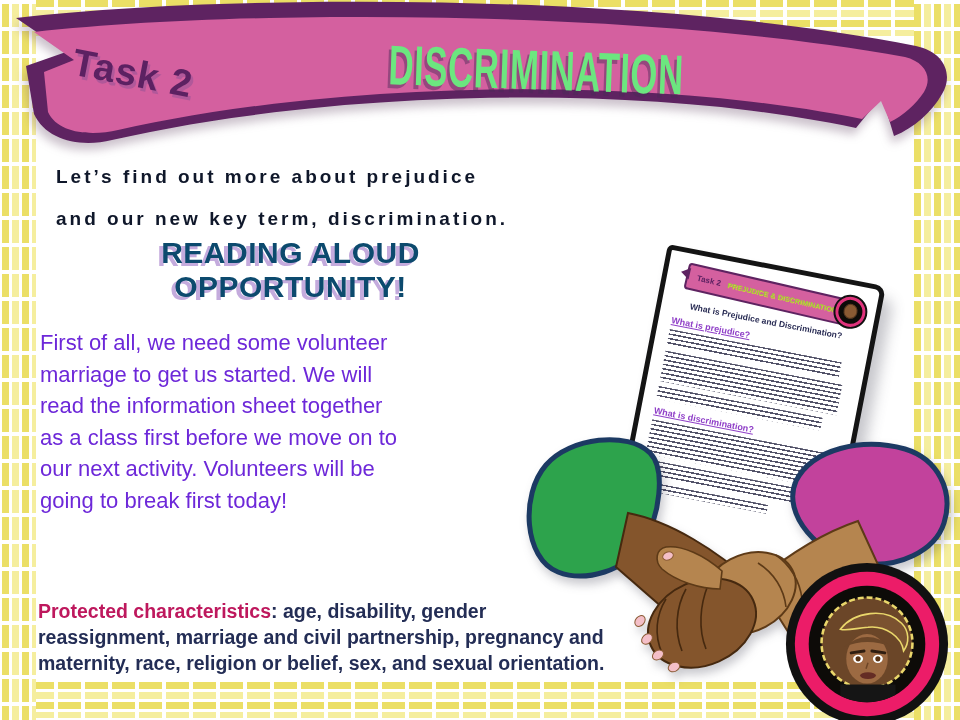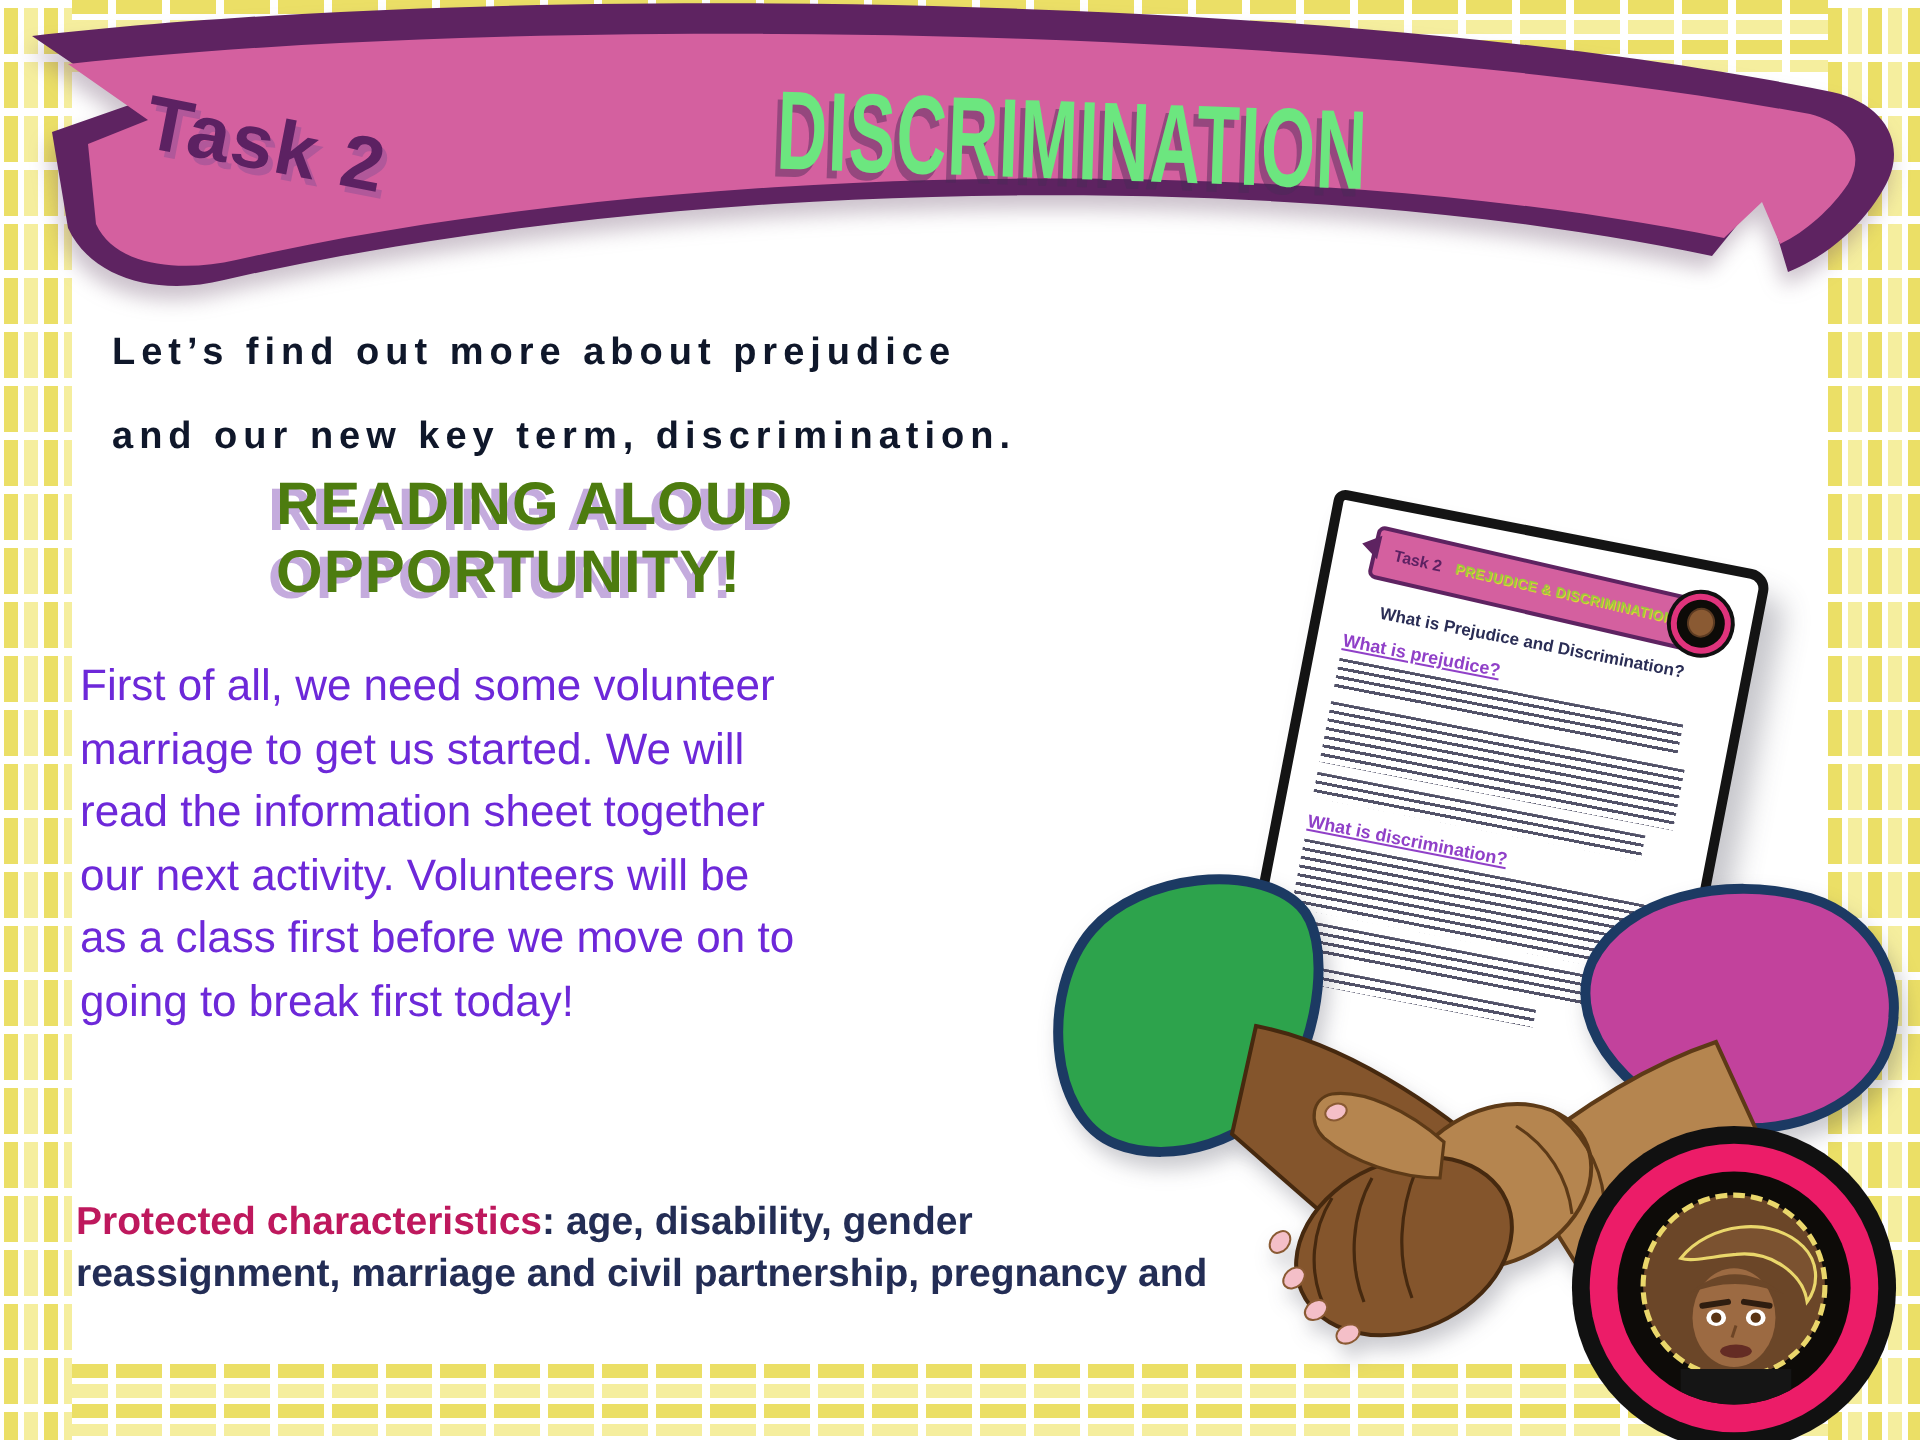--- a/index.html
+++ b/index.html
@@ -28,22 +28,22 @@
   #task-label{left:72px;top:52px;font-size:38px;font-weight:bold;color:#5c2162;
               transform:rotate(11deg);letter-spacing:1px;
               text-shadow:3px 3px 0 rgba(148,82,150,.55);}
   #slide-title{left:322px;top:36px;width:350px;text-align:center;font-size:56px;font-weight:bold;
                color:#6ce67f;transform:rotate(2deg) scaleX(.62);transform-origin:center;
                text-shadow:-4px 4px 0 rgba(74,42,86,.45);letter-spacing:1px;}
 
   
   #intro-text{position:absolute;left:56px;top:156px;width:560px;z-index:3;
               font-size:19px;letter-spacing:3px;line-height:42px;color:#0f172a;font-weight:bold;}
-  #reading-heading{position:absolute;left:138px;top:236px;width:305px;z-index:3;text-align:left;
-                   font-size:30px;font-weight:bold;color:#4d7c0f;line-height:34px;letter-spacing:.5px;
+  #reading-heading{position:absolute;left:138px;top:236px;width:305px;z-index:3;text-align:center;
+                   font-size:30px;font-weight:bold;color:#0c4a6e;line-height:34px;letter-spacing:.5px;
                    text-shadow:-4px 3px 0 #c4abdd;}
   #body-paragraph{position:absolute;left:40px;top:327px;width:505px;z-index:3;
                   font-size:22px;line-height:31.5px;color:#6d28d9;}
 
   
   #footer-text{position:absolute;left:38px;top:598px;width:620px;z-index:2;
                font-size:19.5px;line-height:26px;color:#232d55;font-weight:bold;}
   #footer-lead{color:#be185d;font-weight:bold;}
 
   
@@ -119,22 +119,22 @@
 
   <div id="reading-heading">
     <div>READING ALOUD</div>
     <div>OPPORTUNITY!</div>
   </div>
 
   <div id="body-paragraph">
     <div>First of all, we need some volunteer</div>
     <div>marriage to get us started. We will</div>
     <div>read the information sheet together</div>
+    <div>as a class first before we move on to</div>
     <div>our next activity. Volunteers will be</div>
-    <div>as a class first before we move on to</div>
     <div>going to break first today!</div>
   </div>
 
   <div id="worksheet">
     <div class="ws-banner">
       <span class="ws-task">Task 2</span>
       <span class="ws-banner-title">PREJUDICE &amp; DISCRIMINATION</span>
       <span class="ws-avatar"></span>
     </div>
     <div class="ws-doc-title">What is Prejudice and Discrimination?</div>
@@ -146,20 +146,21 @@
     <div class="tlines p4"></div>
     <div class="tlines p5"></div>
     <div class="tlines p6"></div>
   </div>
 
   <div id="footer-text">
     <div>
       <span id="footer-lead">Protected characteristics</span><span>: age, disability, gender</span>
     </div>
     <div>reassignment, marriage and civil partnership, pregnancy and</div>
+    <div>maternity,  race, religion or belief, sex, and sexual orientation.</div>
   </div>
 
   <svg id="handshake-svg" viewBox="0 0 470 270">
     <path d="M 306,58 C 322,26 372,14 415,26 C 448,36 464,68 454,100 C 445,128 408,146 370,140 C 330,133 291,92 306,58 Z" fill="#c2429c" stroke="#1c3a63" stroke-width="5"></path>
     <path d="M 368,98 C 332,110 298,132 266,158 L 300,212 C 328,186 352,166 390,146 Z" fill="#b5854f" stroke="#5d3a17" stroke-width="2"></path>
     <path d="M 56,42 C 80,14 138,8 160,30 C 176,46 170,94 152,122 C 136,147 96,160 68,149 C 34,136 30,72 56,42 Z" fill="#2da34c" stroke="#1c3a63" stroke-width="5"></path>
     <path d="M 138,90 C 180,98 228,128 262,160 C 274,172 276,186 266,198 L 228,230 C 198,208 158,172 126,144 Z" fill="#84552c" stroke="#46290f" stroke-width="2"></path>
     <ellipse cx="258" cy="170" rx="50" ry="38" transform="rotate(-28 258 170)" fill="#b5854f" stroke="#5d3a17" stroke-width="2"></ellipse>
     <path d="M 268,140 C 284,150 294,166 296,184 M 286,132 C 300,142 310,158 312,176" stroke="#5d3a17" stroke-width="1.6" fill="none"></path>
     <ellipse cx="212" cy="200" rx="56" ry="42" transform="rotate(-24 212 200)" fill="#84552c" stroke="#46290f" stroke-width="2"></ellipse>

